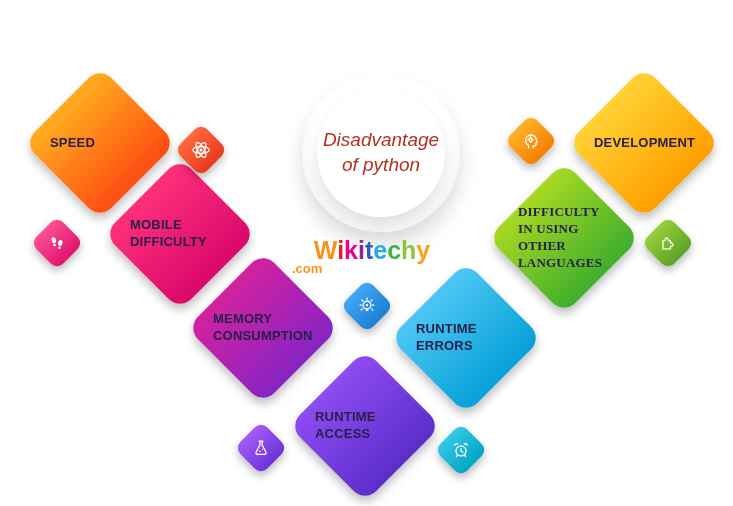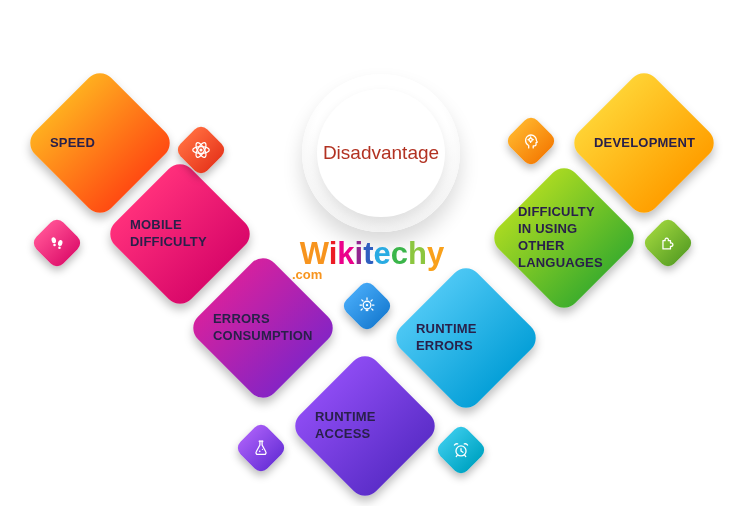--- a/index.html
+++ b/index.html
@@ -15,21 +15,21 @@
     border-radius:16px;
     background:linear-gradient(90deg,var(--g1),var(--g2));
     box-shadow:4px 4px 10px rgba(0,0,0,.25);
   }
   .label{
     position:absolute;left:0;top:0;transform:translate(-50%,-50%);
     width:100px;
     font-weight:bold;font-size:13px;line-height:1.3;letter-spacing:.2px;
     color:#29204a;
   }
-  .label-narrow{width:92px;}
+  .label-narrow{width:92px;font-family:Liberation Serif, serif;}
   
   .badge{position:absolute;width:0;height:0;}
   .bdiamond{
     position:absolute;left:0;top:0;width:38px;height:38px;
     transform:translate(-50%,-50%) rotate(45deg);
     border-radius:9px;
     background:linear-gradient(90deg,var(--g1),var(--g2));
     box-shadow:3px 3px 8px rgba(0,0,0,.28);
   }
   .bicon{
@@ -46,44 +46,44 @@
     box-shadow:0 12px 20px rgba(0,0,0,.15);
   }
   .hub-inner{
     position:absolute;left:0;top:0;width:128px;height:128px;border-radius:50%;
     transform:translate(-50%,-50%);
     background:#ffffff;
     box-shadow:0 6px 12px rgba(0,0,0,.10);
     display:flex;align-items:center;justify-content:center;text-align:center;
   }
   .hub-title{font-size:19px;line-height:1.3;font-weight:500;}
-  .hub-title span{display:block;}
+  .hub-title span{display:block;font-style:italic;}
   
   .logo{position:absolute;width:160px;text-align:center;}
-  .logo-word{font-weight:bold;font-size:31px;line-height:1;white-space:nowrap;}
+  .logo-word{font-weight:bold;font-size:25px;line-height:1;white-space:nowrap;}
   .logo-suffix{font-weight:bold;font-size:13px;text-align:left;margin-top:-2px;padding-right:6px;}
 </style>
 </head>
 <body>
 
 <div class="stage">
 
   <div class="card" style="left:100px;top:143px;">
     <div class="diamond" style="--g1: #ffae1f; --g2: #ff4b12;"></div>
     <div class="label">SPEED</div>
   </div>
 
   <div class="card" style="left:180px;top:234px;">
     <div class="diamond" style="--g1: #ff2f7b; --g2: #d9086a;"></div>
     <div class="label">MOBILE DIFFICULTY</div>
   </div>
 
   <div class="card" style="left:263px;top:328px;">
     <div class="diamond" style="--g1: #d4219f; --g2: #8624c4;"></div>
-    <div class="label">ERRORS CONSUMPTION</div>
+    <div class="label">MEMORY CONSUMPTION</div>
   </div>
 
   <div class="card" style="left:466px;top:338px;">
     <div class="diamond" style="--g1: #4cc7f4; --g2: #06a0d8;"></div>
     <div class="label">RUNTIME ERRORS</div>
   </div>
 
   <div class="card" style="left:365px;top:426px;">
     <div class="diamond" style="--g1: #8d4bf2; --g2: #5c2ec9;"></div>
     <div class="label">RUNTIME ACCESS</div>
@@ -177,20 +177,21 @@
         <path d="M6.5 9.5h2.4a1.9 1.9 0 1 1 3.4 0h2.4v2.6a1.9 1.9 0 1 1 0 3.5v2.9H6.5z"></path>
       </svg>
     </span>
   </div>
 
   <div class="hub" style="left:381px;top:153px;">
     <div class="hub-outer"></div>
     <div class="hub-inner">
       <div class="hub-title" style="color: rgb(178, 50, 34);">
         <span>Disadvantage</span>
+        <span>of python</span>
       </div>
     </div>
   </div>
 
   <div class="logo" style="left:292px;top:238px;">
     <div class="logo-word">
       <span style="color: rgb(247, 148, 30);">W</span><span style="color: rgb(236, 28, 36);">i</span><span style="color: rgb(235, 0, 139);">k</span><span style="color: rgb(145, 38, 143);">i</span><span style="color: rgb(47, 95, 192);">t</span><span style="color: rgb(41, 171, 226);">e</span><span style="color: rgb(59, 181, 74);">c</span><span style="color: rgb(140, 198, 63);">h</span><span style="color: rgb(249, 161, 27);">y</span>
     </div>
     <div class="logo-suffix" style="color: rgb(247, 148, 30);">.com</div>
   </div>

